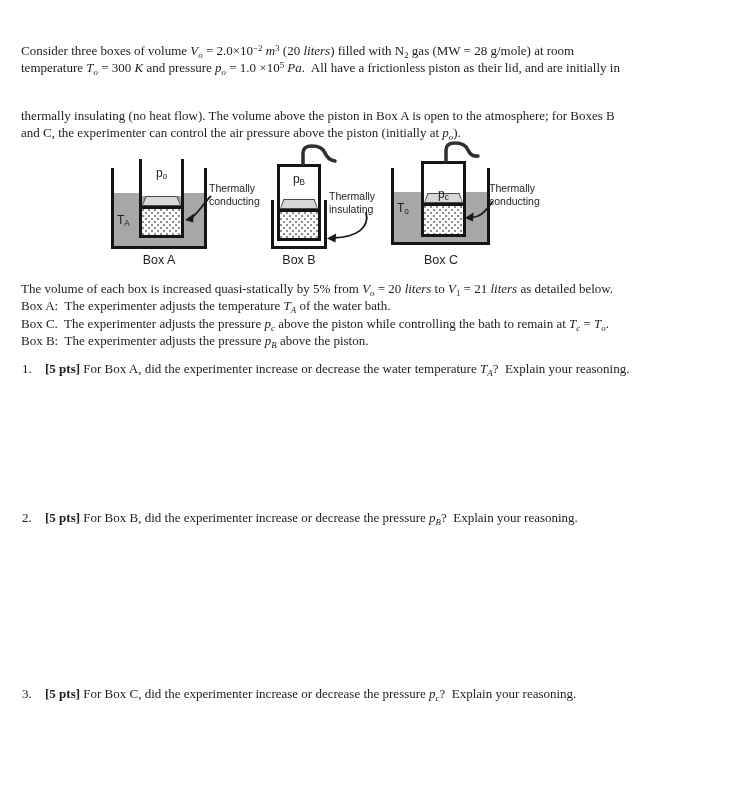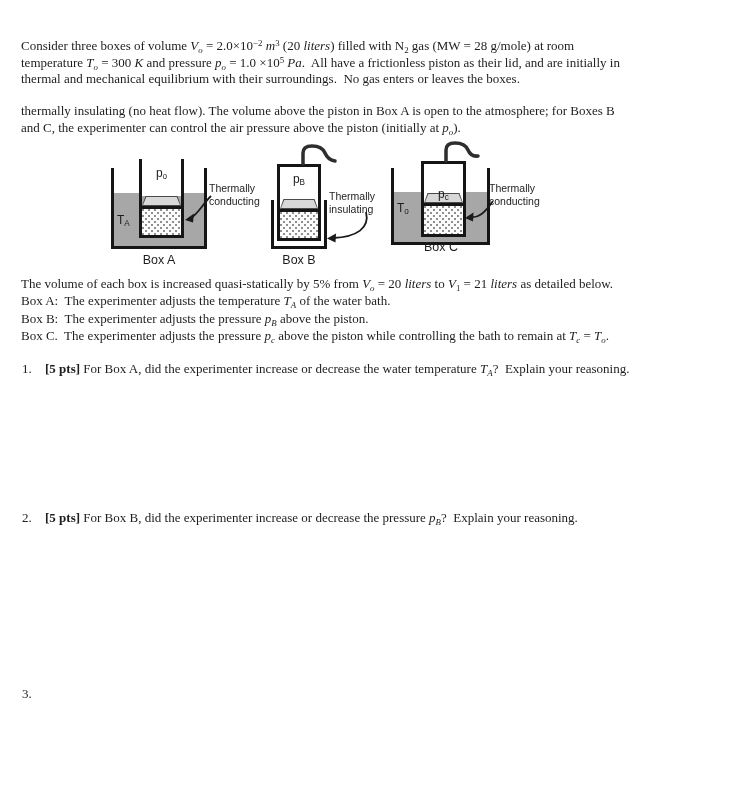--- a/index.html
+++ b/index.html
@@ -1,21 +1,21 @@
 <!DOCTYPE html>
 <html><head>
 <meta charset="utf-8">
 <style>
   html,body{margin:0;padding:0;background:#ffffff;}
   #page{position:relative;width:736px;height:805px;background:#ffffff;overflow:hidden;
         font-family:"Liberation Serif",serif;color:#1d1d1d;}
   .abs{position:absolute;}
   
   #title{left:21px;top:3px;font-size:19.5px;font-weight:700;letter-spacing:0.1px;}
-  .para{font-size:13px;line-height:15px;}
+  .para{font-size:13px;line-height:25px;}
   .rich-line{white-space:pre;height:17.4px;}
   .i{font-style:italic;}
   .b{font-weight:700;}
   .sub{font-size:68%;vertical-align:-0.3em;}
   .sup{font-size:68%;vertical-align:0.45em;}
   .question{display:flex;font-size:13px;}
   .qnum{width:23px;flex:0 0 23px;}
   
   .bath{border-left:3px solid #151515;border-right:3px solid #151515;border-bottom:3px solid #151515;box-sizing:border-box;}
   .wall{background:#151515;}
@@ -34,21 +34,20 @@
 </style>
 </head>
 <body>
 
 <div id="page">
 
 
   <div class="abs para" style="left:21px;top:36px;">
       <div class="rich-line"><span>Consider three boxes of volume </span><span class="i">V</span><span class="i sub">o</span><span> = 2.0×10</span><span class="sup">−2</span><span> </span><span class="i">m</span><span class="sup">3</span><span> (20 </span><span class="i">liters</span><span>) filled with N</span><span class="sub">2</span><span> gas (MW = 28 g/mole) at room</span></div>
       <div class="rich-line"><span>temperature </span><span class="i">T</span><span class="i sub">o</span><span> = 300 </span><span class="i">K</span><span> and pressure </span><span class="i">p</span><span class="i sub">o</span><span> = 1.0 ×10</span><span class="sup">5</span><span> </span><span class="i">Pa</span><span>.  All have a frictionless piston as their lid, and are initially in</span></div>
-      <div class="rich-line"><span>thermal and mechanical equilibrium with their surroundings.  No gas enters or leaves the boxes.</span></div>
     </div>
 
   <div class="abs para" style="left:21px;top:103px;">
       <div class="rich-line"><span>thermally insulating (no heat flow). The volume above the piston in Box A is open to the atmosphere; for Boxes B</span></div>
       <div class="rich-line"><span>and C, the experimenter can control the air pressure above the piston (initially at </span><span class="i">p</span><span class="i sub">o</span><span>).</span></div>
     </div>
 
   <div class="abs" style="left:0;top:0;width:624px;height:805px;pointer-events:none;">
 
     <div class="abs" style="left:0;top:0;">
@@ -97,21 +96,21 @@
       </div>
       <div class="abs wall" style="left:422px;top:203px;width:43px;height:3px;"></div>
       <div class="abs gas" style="left:424px;top:206px;width:39px;height:28px;"></div>
       <div class="abs figlabel" style="left:424px;top:187px;width:39px;">
         <span>p</span><span class="sub">c</span>
       </div>
       <div class="abs figlabel" style="left:397px;top:201px;">
         <span>T</span><span class="sub">o</span>
       </div>
       <div class="abs sidelabel" style="left:489px;top:182px;width:70px;">Thermally conducting</div>
-      <div class="abs caption" style="left:411px;top:240px;width:60px;">Box C</div>
+      <div class="abs caption" style="left:411px;top:253px;width:60px;">Box C</div>
     </div>
 
     <svg class="abs" style="left:0;top:0;" width="736" height="805" viewBox="0 0 736 805">
       <g stroke="#2e2e2e" stroke-width="3.5" fill="none" stroke-linecap="round">
         <path d="M303,164 L303,153 Q303,146 312,146 Q322,146 325,153 Q328,160 335,161"></path>
         <path d="M446,161 L446,150 Q446,143 455,143 Q465,143 468,150 Q471,157 478,156"></path>
       </g>
       <g stroke="#1a1a1a" stroke-width="1.8" fill="none">
         <path d="M211,196 C202,205 198,214 191,218"></path>
         <path d="M366,212 C370,228 357,237 333,238"></path>
@@ -121,35 +120,38 @@
         <polygon points="185,220 194,213.5 193,222.5"></polygon>
         <polygon points="327,238.5 336,233.5 335.5,242.5"></polygon>
         <polygon points="465,218 473.5,212.5 473,221.5"></polygon>
       </g>
     </svg>
   </div>
 
   <div class="abs para" style="left:21px;top:276px;">
       <div class="rich-line"><span>The volume of each box is increased quasi-statically by 5% from </span><span class="i">V</span><span class="i sub">o</span><span> = 20 </span><span class="i">liters</span><span> to </span><span class="i">V</span><span class="sub">1</span><span> = 21 </span><span class="i">liters</span><span> as detailed below.</span></div>
       <div class="rich-line"><span>Box A:  The experimenter adjusts the temperature </span><span class="i">T</span><span class="i sub">A</span><span> of the water bath.</span></div>
+      <div class="rich-line"><span>Box C.  The experimenter adjusts the pressure </span><span class="i">p</span><span class="i sub">c</span><span> above the piston while controlling the bath to remain at </span><span class="i">T</span><span class="i sub">c</span><span> = </span><span class="i">T</span><span class="i sub">o</span><span>.</span></div>
       <div class="rich-line"><span>Box B:  The experimenter adjusts the pressure </span><span class="i">p</span><span class="i sub">B</span><span> above the piston.</span></div>
-      <div class="rich-line"><span>Box C.  The experimenter adjusts the pressure </span><span class="i">p</span><span class="i sub">c</span><span> above the piston while controlling the bath to remain at </span><span class="i">T</span><span class="i sub">c</span><span> = </span><span class="i">T</span><span class="i sub">o</span><span>.</span></div>
     </div>
 
   <div class="abs question" style="left:22px;top:361px;width:700px;">
     <span class="qnum">1.</span>
     <span>
         <div class="rich-line"><span class="b">[5 pts]</span><span> For Box A, did the experimenter increase or decrease the water temperature </span><span class="i">T</span><span class="i sub">A</span><span>?  Explain your reasoning.</span></div>
       </span>
   </div>
 
   <div class="abs question" style="left:22px;top:510px;width:700px;">
     <span class="qnum">2.</span>
     <span>
         <div class="rich-line"><span class="b">[5 pts]</span><span> For Box B, did the experimenter increase or decrease the pressure </span><span class="i">p</span><span class="i sub">B</span><span>?  Explain your reasoning.</span></div>
       </span>
   </div>
 
   <div class="abs question" style="left:22px;top:686px;width:700px;">
     <span class="qnum">3.</span>
+    <span>
+        <div class="rich-line"><span class="b">[5 pts]</span><span> For Box C, did the experimenter increase or decrease the pressure </span><span class="i">p</span><span class="i sub">c</span><span>?  Explain your reasoning.</span></div>
+      </span>
   </div>
 
 </div>
 
 </body></html>

